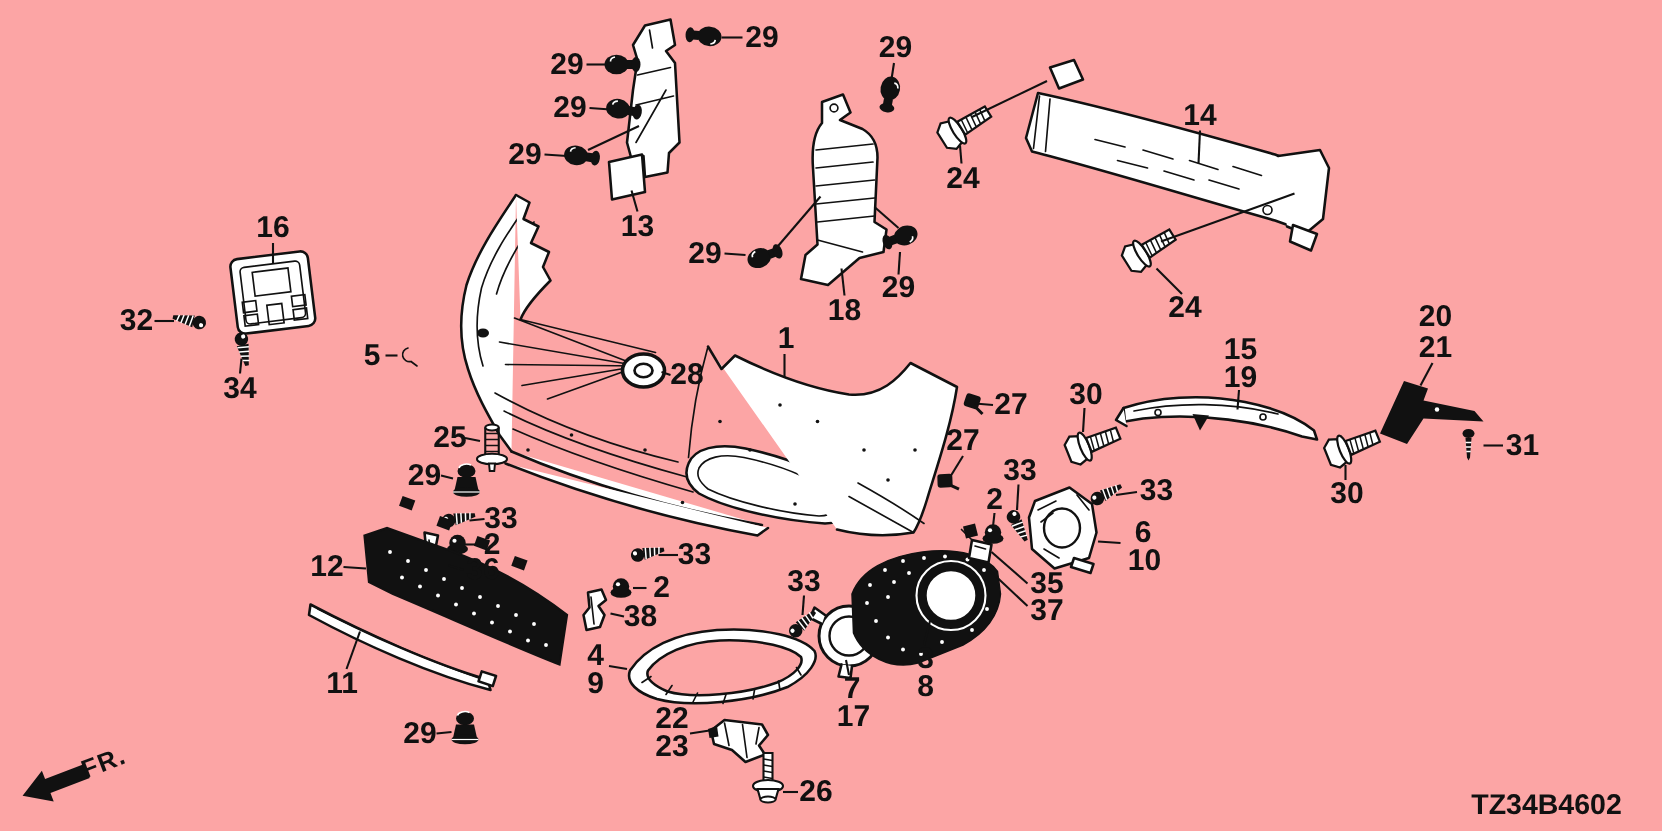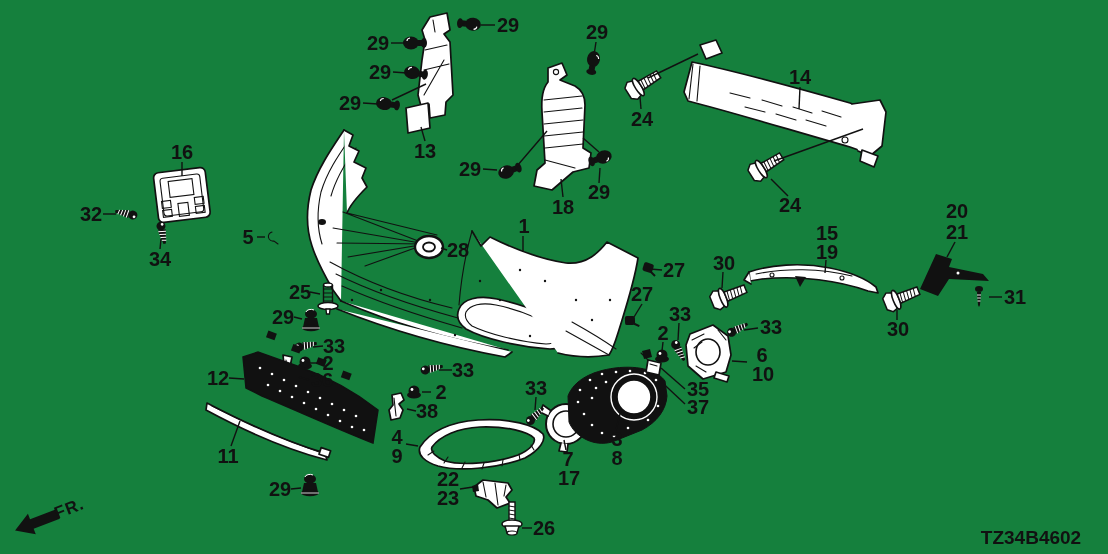--- a/index.html
+++ b/index.html
@@ -1,16 +1,16 @@
 <!DOCTYPE html>
 <html><head>
 <meta charset="utf-8">
 <style>
   html,body{margin:0;padding:0;background:#fff;}
-  .stage{position:relative;width:1108px;height:554px;background:#15803d;overflow:hidden;}
+  .stage{position:relative;width:1108px;height:554px;background:#fca5a5;overflow:hidden;}
   svg{display:block;}
   .callout{font-family:"Liberation Sans",sans-serif;font-size:20px;font-weight:700;fill:#111;
            text-anchor:middle;dominant-baseline:central;}
   .diagcode{font-family:"Liberation Sans",sans-serif;font-size:19px;font-weight:600;fill:#111;
             text-anchor:middle;dominant-baseline:central;}
   .frtext{font-family:"Liberation Sans",sans-serif;font-size:17px;font-weight:800;fill:#111;
           letter-spacing:1px;}
   .ln{stroke:#111;stroke-width:1.4;fill:none;}
   .pt{stroke:#111;stroke-width:1.7;fill:#fff;stroke-linejoin:round;stroke-linecap:round;}
   .thin{stroke:#111;stroke-width:1.1;fill:none;stroke-linecap:round;}

